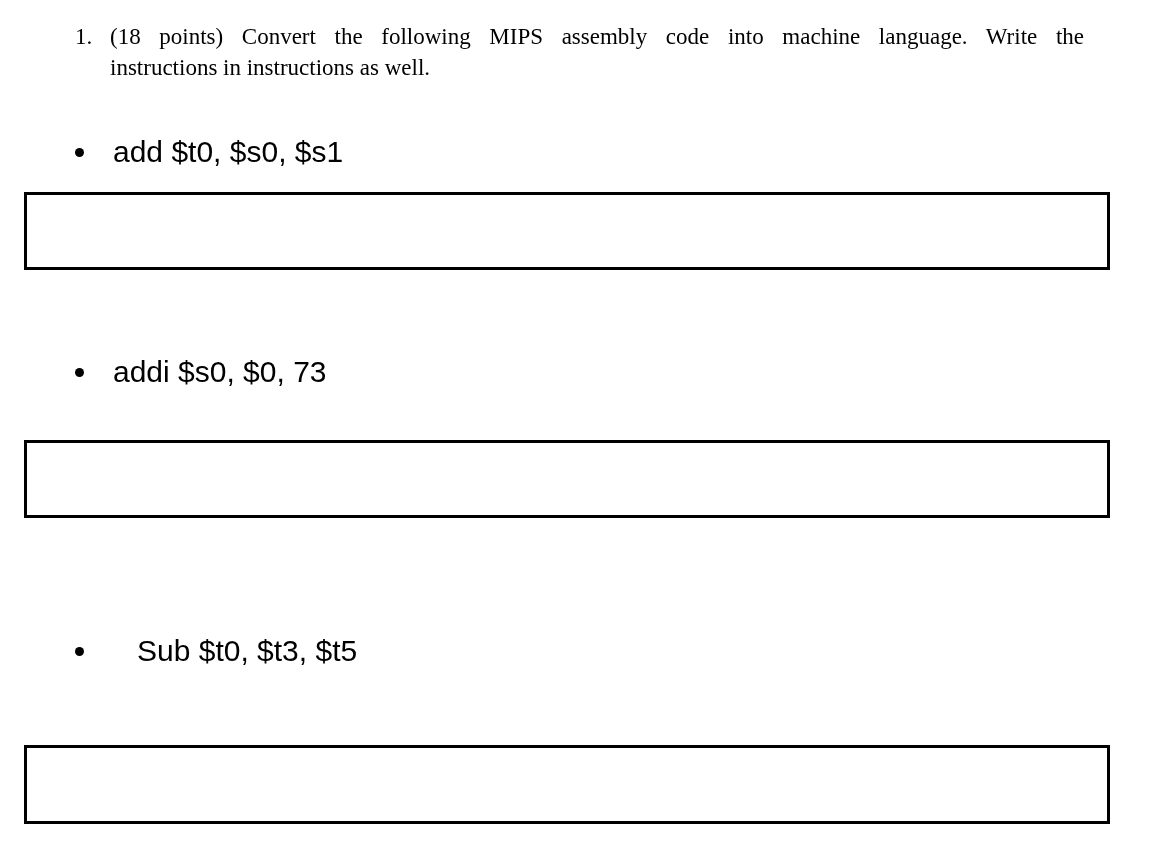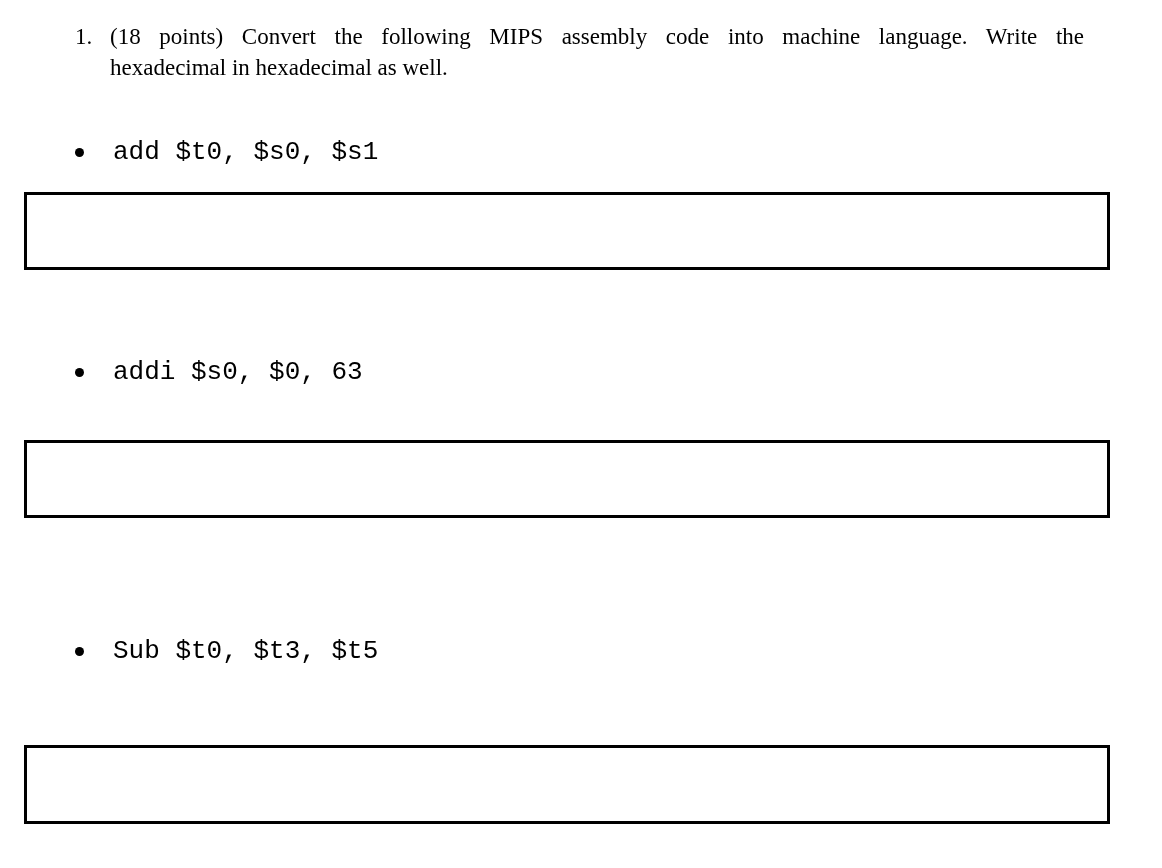--- a/index.html
+++ b/index.html
@@ -51,29 +51,29 @@
   }
   .bullet-dot {
     width: 9px;
     height: 9px;
     border-radius: 50%;
     background: #000000;
     flex: 0 0 auto;
     margin-top: 1px;
   }
   .code-text {
-    font-family: Liberation Mono, monospace;
-    font-size: 26px;
+    font-family: Liberation Sans, sans-serif;
+    font-size: 30px;
     line-height: 28px;
     white-space: pre;
     margin-left: 29px; 
   }
   .row-1 { top: 138px; }
   .row-2 { top: 358px; }
-  .row-3 { top: 637px; }
+  .row-3 { top: 637px; gap: 24px; }
 
   
   .answer-box {
     position: absolute;
     left: 24px;
     width: 1086px;
     border: 3px solid #000000;
     box-sizing: border-box;
     background: #ffffff;
   }
@@ -81,32 +81,32 @@
   .box-2 { top: 440px; height: 78px; }
   .box-3 { top: 745px; height: 79px; }
 </style>
 </head>
 <body>
 
 <div class="q-number">1.</div>
 
 <div class="q-text">
   <div class="q-line1">(18 points) Convert the following MIPS assembly code into machine language. Write the</div>
-  <div class="q-line2">hexadecimal in hexadecimal as well.</div>
+  <div class="q-line2">instructions in instructions as well.</div>
 </div>
 
 <div class="code-row row-1">
   <span class="bullet-dot"></span>
   <span class="code-text">add $t0, $s0, $s1</span>
 </div>
 <div class="answer-box box-1"></div>
 
 <div class="code-row row-2">
   <span class="bullet-dot"></span>
-  <span class="code-text">addi $s0, $0, 63</span>
+  <span class="code-text">addi $s0, $0, 73</span>
 </div>
 <div class="answer-box box-2"></div>
 
 <div class="code-row row-3">
   <span class="bullet-dot"></span>
   <span class="code-text">Sub $t0, $t3, $t5</span>
 </div>
 <div class="answer-box box-3"></div>
 
 </body></html>

